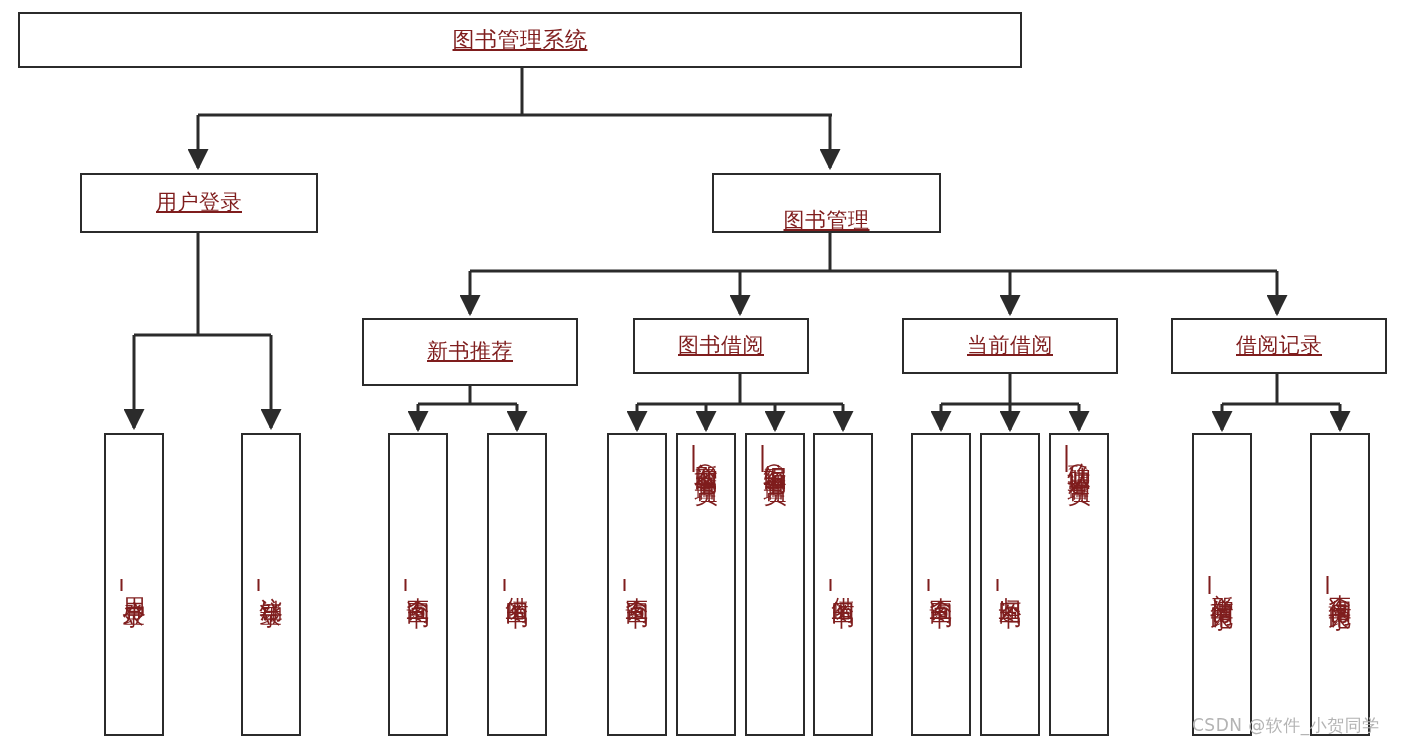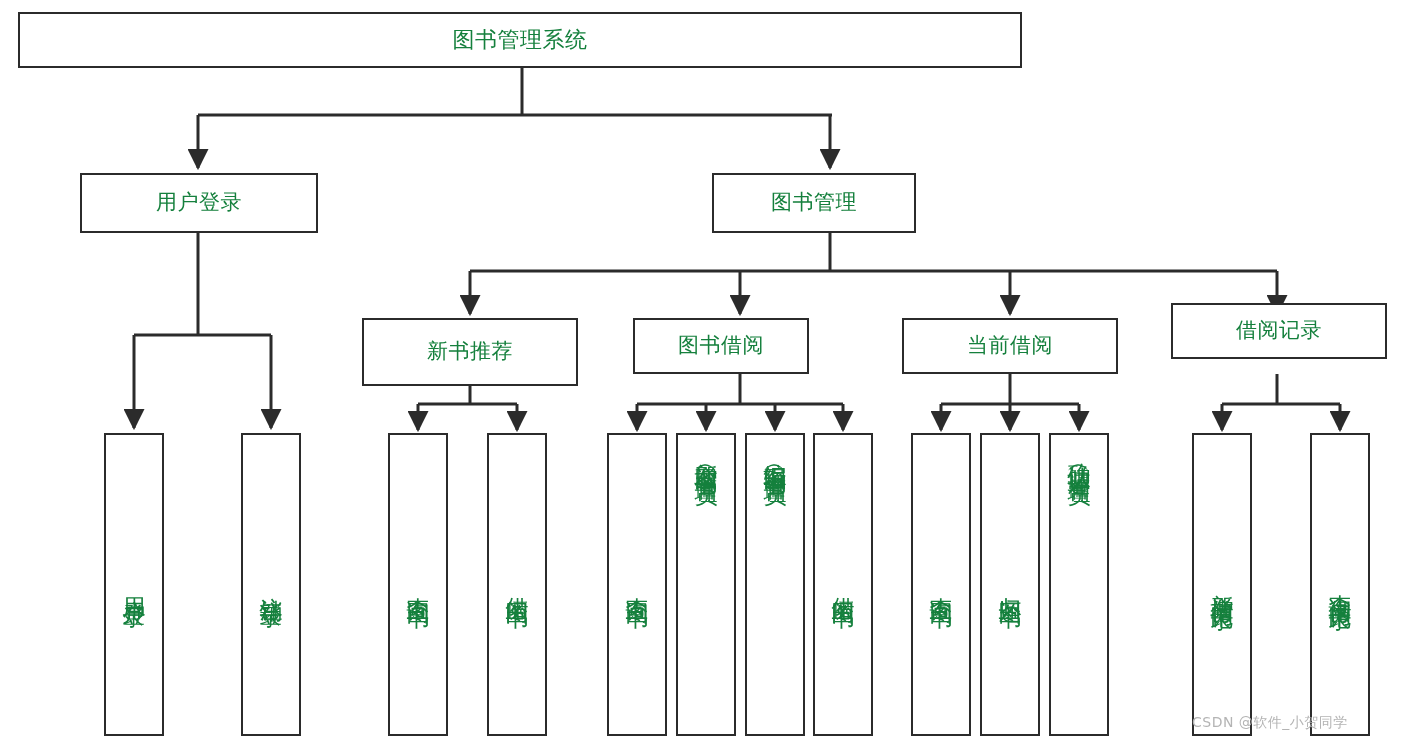--- a/index.html
+++ b/index.html
@@ -31,21 +31,22 @@
   .node {
     position: absolute;
     z-index: 2;
     box-sizing: border-box;
     background: #ffffff;
     border: 2px solid #2b2b2b;
     display: flex;
     align-items: center;
     justify-content: center;
     text-align: center;
-    color: #15803d;
+    color: #7f1d1d;
+    text-decoration: underline;
   }
   .node .label {
     display: block;
     line-height: 1.02;
     letter-spacing: 0.5px;
   }
   
   .node.horiz .label {
     font-size: 21px;
   }
@@ -68,21 +69,21 @@
   
   .node.vert.mid {
     align-items: center;
     padding-top: 0;
   }
   #watermark {
     position: absolute;
     z-index: 3;
     left: 1192px;
     top: 714px;
-    font-size: 14px;
+    font-size: 17px;
     color: #b4b4b4;
     white-space: nowrap;
     letter-spacing: 0.5px;
     font-family: "DejaVu Sans", "Liberation Sans", sans-serif;
   }
 </style>
 </head>
 <body>
 
 <div id="canvas">
@@ -149,37 +150,37 @@
   </svg>
 
   <div class="node horiz root" style="left:18px; top:12px; width:1004px; height:56px;">
     <span class="label">图书管理系统</span>
   </div>
 
   <div class="node horiz" style="left:80px; top:173px; width:238px; height:60px;">
     <span class="label">用户登录</span>
   </div>
 
-  <div class="node horiz" style="left:712px; top:173px; width:204px; height:60px;">
+  <div class="node horiz" style="left:712px; top:173px; width:229px; height:60px;align-items:flex-end;">
     <span class="label">图书管理</span>
   </div>
 
   <div class="node horiz" style="left:362px; top:318px; width:216px; height:68px;">
     <span class="label">新书推荐</span>
   </div>
 
   <div class="node horiz" style="left:633px; top:318px; width:176px; height:56px;">
     <span class="label">图书借阅</span>
   </div>
 
   <div class="node horiz" style="left:902px; top:318px; width:216px; height:56px;">
     <span class="label">当前借阅</span>
   </div>
 
-  <div class="node horiz" style="left:1171px; top:303px; width:216px; height:56px;align-items:center;">
+  <div class="node horiz" style="left:1171px; top:318px; width:216px; height:56px;align-items:center;">
     <span class="label">借阅记录</span>
   </div>
 
   <div class="node vert mid" style="left:104px; top:433px; width:60px; height:303px;">
     <span class="label">用户登录</span>
   </div>
 
   <div class="node vert mid" style="left:241px; top:433px; width:60px; height:303px;">
     <span class="label">注销登录</span>
   </div>

